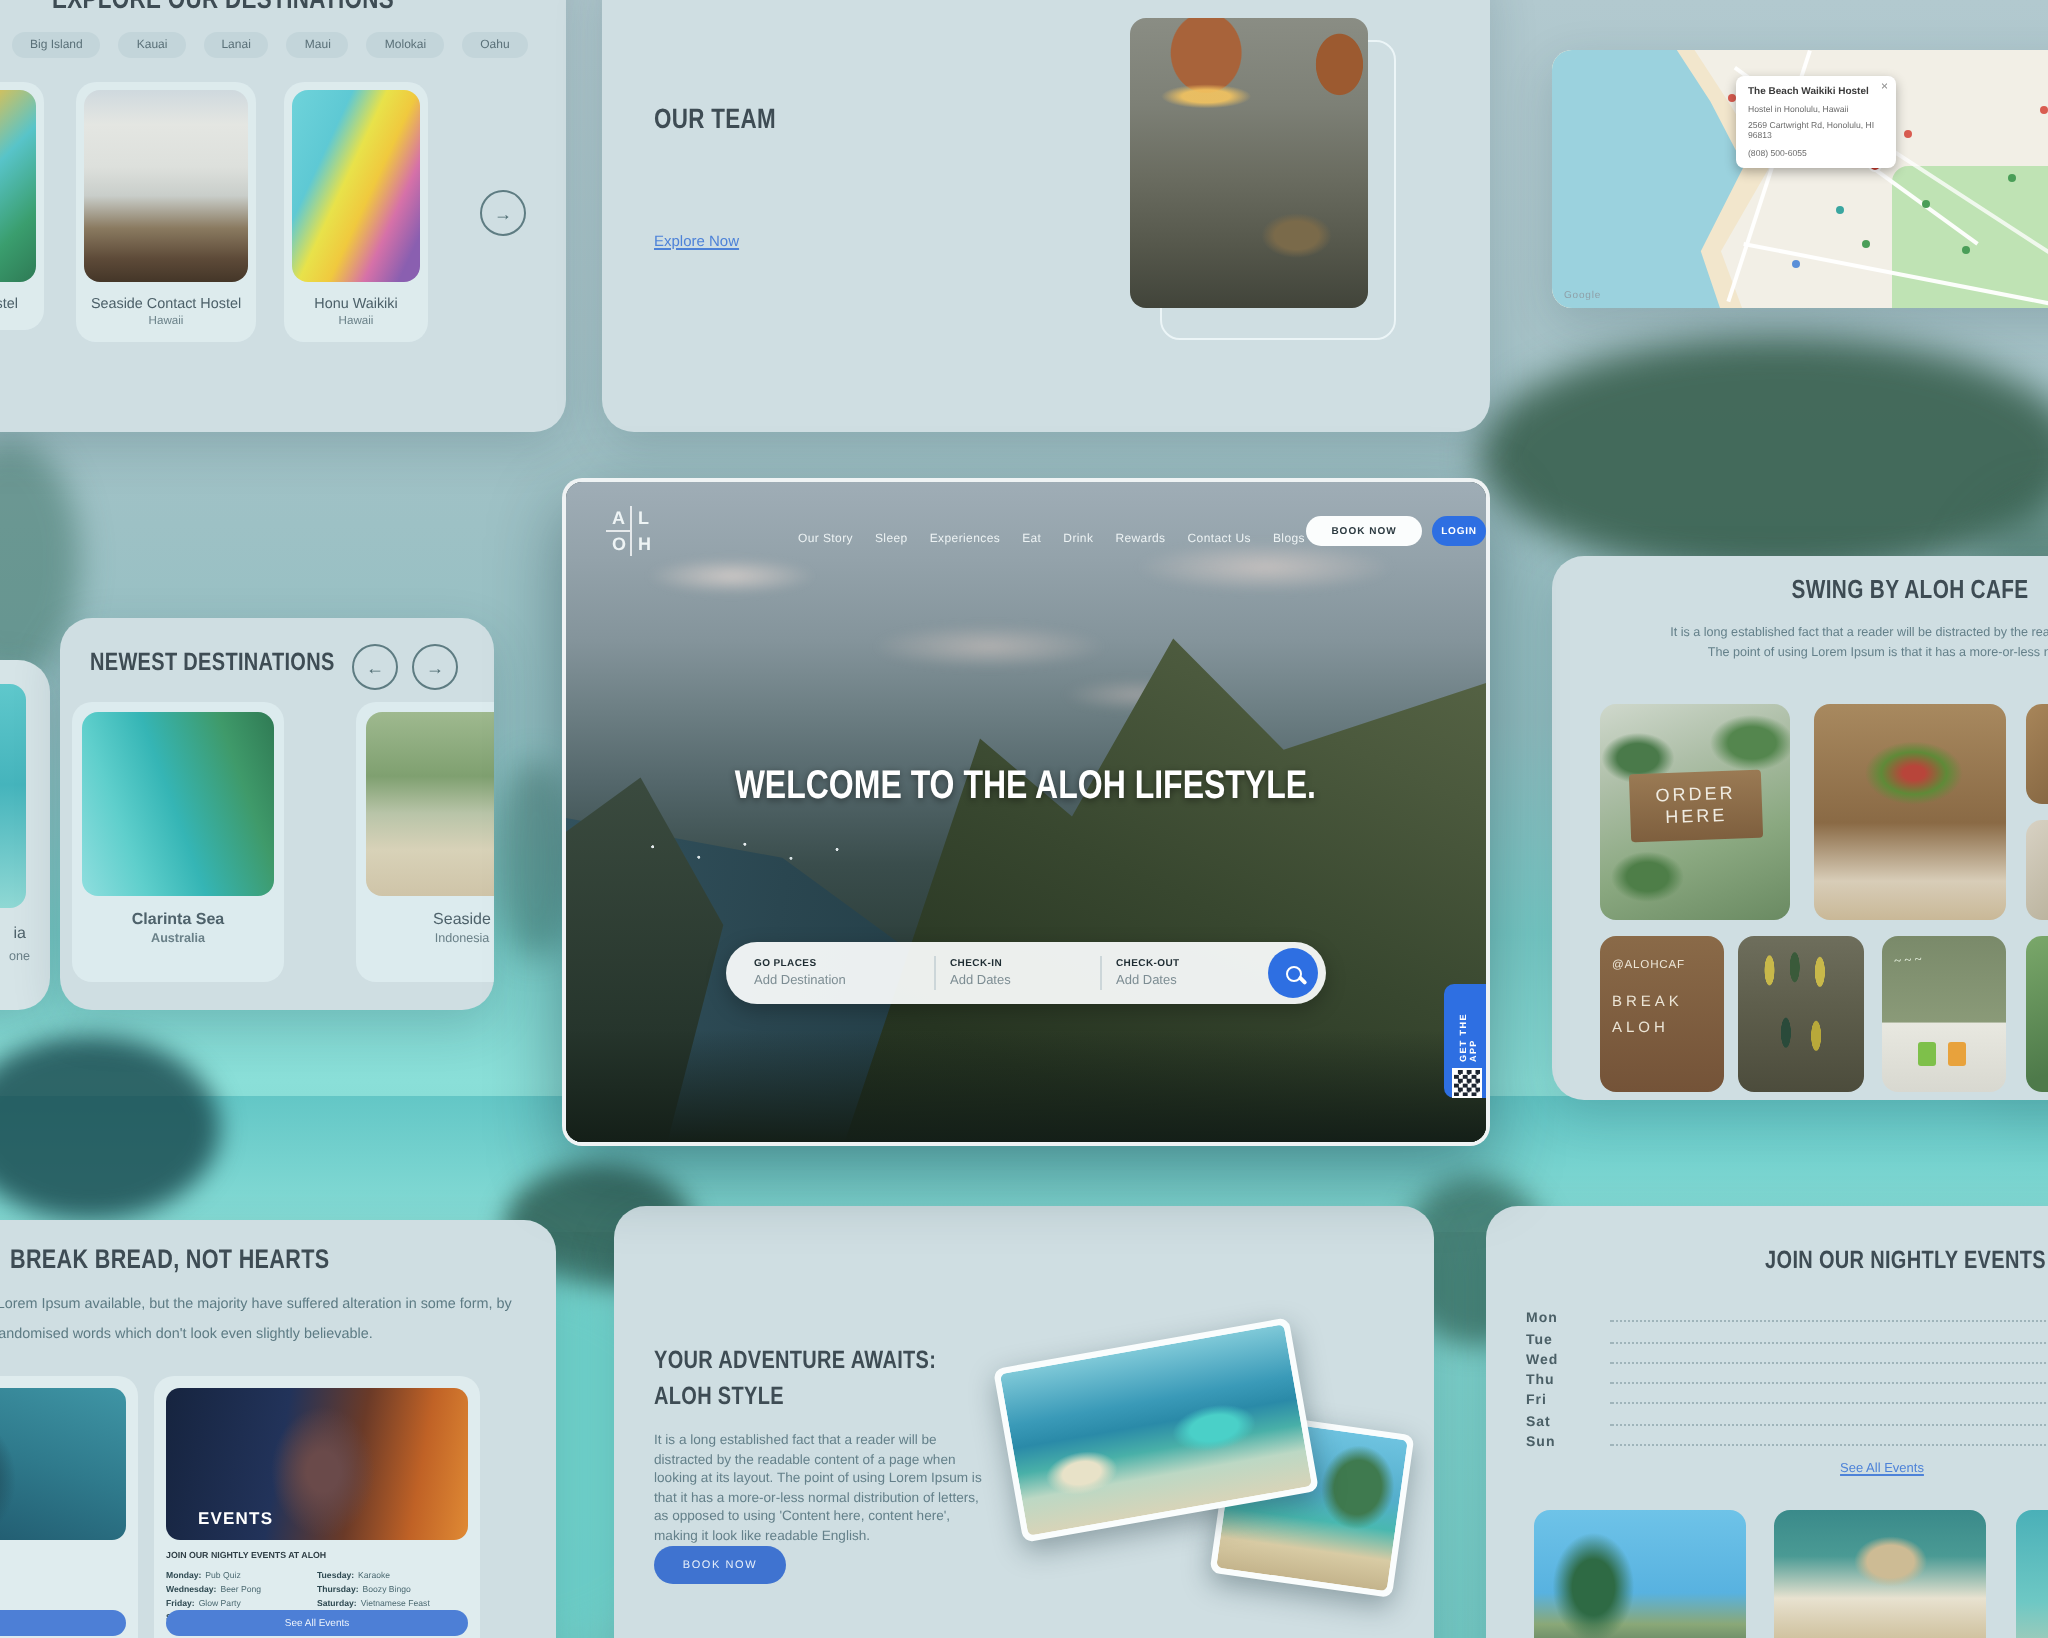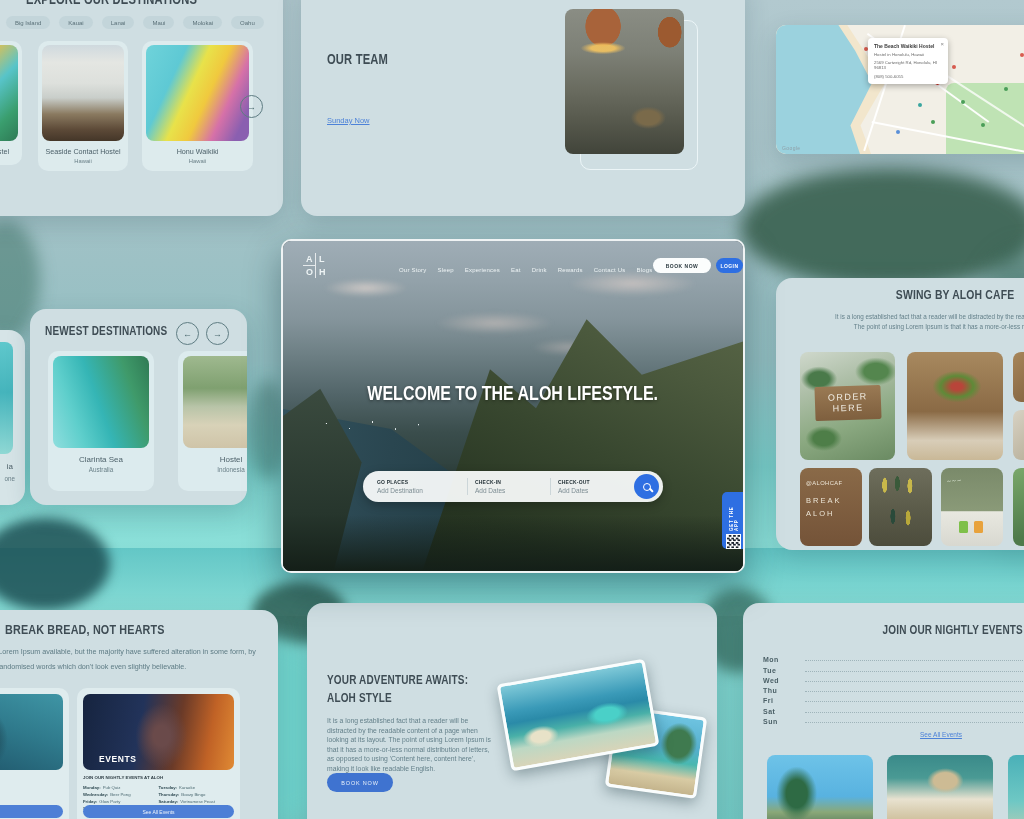--- a/index.html
+++ b/index.html
@@ -16,21 +16,21 @@
   
   #p-explore{left:-44px;top:-30px;width:327px;height:246px;}
   .chips{position:absolute;left:50px;top:46px;display:flex;gap:9px;}
   .chip{height:13px;padding:0 9px;border-radius:7px;background:#c3d5da;color:#5a7078;font-size:6px;display:flex;align-items:center;}
   .dest{position:absolute;background:rgba(224,237,240,.8);border-radius:10px;padding:4px 4px 7px;}
   .dest .ph{height:96px;}
   .dest .nm{font-size:7.2px;color:#4c6069;text-align:center;margin-top:6px;overflow:hidden;white-space:nowrap;}
   .dest .lc{font-size:5.8px;color:#6a8088;text-align:center;margin-top:2px;}
   #xd1{left:-20px;top:71px;width:86px;} #xd1 .nm{text-align:right;padding-right:9px;}
   #xd2{left:82px;top:71px;width:90px;}
-  #xd3{left:186px;top:71px;width:111px;}
+  #xd3{left:186px;top:71px;width:72px;}
   #xd1 .ph{background:linear-gradient(135deg,#d96a8a 0%,#e8c04a 30%,#58c4c9 55%,#3a9e6e 80%,#2e7a55 100%);}
   #xd2 .ph{background:linear-gradient(180deg,#cfd9de 0%,#e4e6e2 18%,#dde0dc 40%,#c9ceca 55%,#8a7a60 72%,#5d4a38 88%,#443628 100%);}
   #xd3 .ph{background:linear-gradient(115deg,#6fd3da 0%,#5ec9d4 28%,#e8e24a 44%,#f0c93e 58%,#d671a8 74%,#8a5fb0 90%);}
   .arrow-btn{position:absolute;width:23px;height:23px;border:1px solid #5e7c82;border-radius:50%;color:#4c6a70;font-size:9px;display:flex;align-items:center;justify-content:center;background:transparent;}
   #x-arrow{left:284px;top:125px;}
   
   #p-team{left:301px;top:-22px;width:444px;height:238px;}
   #t-outline{position:absolute;left:279px;top:42px;width:118px;height:150px;border:1.5px solid rgba(238,247,249,.9);border-radius:10px;}
   #t-photo{position:absolute;left:264px;top:31px;width:119px;height:145px;border-radius:8px;
     background:radial-gradient(30px 8px at 32% 27%,rgba(244,196,96,.9) 40%,transparent 75%),
@@ -107,21 +107,21 @@
   #p-frag{left:-85px;top:330px;width:110px;height:175px;background:#d6e4e7;}
   #f-ph{position:absolute;left:10px;top:12px;width:88px;height:112px;border-radius:8px;background:linear-gradient(180deg,#5fc8cc 0%,#45b4bc 45%,#8fd8d4 100%);}
   #f-nm{position:absolute;left:0;top:132px;width:104px;text-align:right;padding-right:6px;font-size:8px;color:#4e626b;}
   #f-lc{position:absolute;left:0;top:145px;width:104px;text-align:right;padding-right:4px;font-size:6.3px;color:#6a8088;}
   #p-newest{left:30px;top:309px;width:217px;height:196px;}
   #n-arrow-l{left:146px;top:13px;} #n-arrow-r{left:176px;top:13px;}
   .ndest{position:absolute;background:#dcebee;border-radius:10px;padding:5px;}
   .ndest .ph{height:92px;}
   .ndest .nm{font-size:8px;color:#4e626b;text-align:center;margin-top:7px;}
   .ndest .lc{font-size:6.3px;color:#6a8088;text-align:center;margin-top:2px;}
-  #nc1{left:18px;top:42px;width:106px;height:140px;}
+  #nc1{left:6px;top:42px;width:106px;height:140px;font-weight:bold;}
   #nc2{left:148px;top:42px;width:106px;height:140px;}
   #nc1 .ph{background:linear-gradient(250deg,#2f7a54 0%,#3f9a6a 22%,#35b5b5 52%,#5fcfcc 75%,#8fdede 100%);}
   #nc2 .ph{background:linear-gradient(180deg,#9fb98f 0%,#7fa070 35%,#b8c4a8 55%,#d8d2b8 75%,#cfc4a8 100%);}
   
   #p-cafe{left:776px;top:278px;width:310px;height:272px;}
   #c-title{left:48px;top:9px;width:262px;text-align:center;}
   .c-line{position:absolute;left:48px;width:262px;text-align:center;font-size:6.3px;color:#64808a;white-space:nowrap;}
   #c-l1{top:35px;} #c-l2{top:45px;}
   .tile{position:absolute;border-radius:8px;overflow:hidden;}
   #ct1{left:24px;top:74px;width:95px;height:108px;
@@ -240,21 +240,21 @@
     </div>
     <div class="arrow-btn" id="x-arrow">
         <span>→</span>
       </div>
   </div>
 
   <div class="panel" id="p-team">
     <div id="t-outline"></div>
     <div id="t-photo"></div>
     <div class="hd" style="left:26px;top:73px;font-size:14px;"><span class="cond">OUR TEAM</span></div>
-    <a id="t-link">Sunday Now</a>
+    <a id="t-link">Explore Now</a>
   </div>
 
   <div class="panel" id="p-map">
     <div class="mlay" id="m-sand"></div>
     <div class="mlay" id="m-water"></div>
     <div class="mlay" id="m-park"></div>
     <div class="mroad" style="left:92px;top:8px;width:150px;height:2px;transform:rotate(36deg);transform-origin:0 0;"></div>
     <div class="mroad" style="left:128px;top:0;width:1.5px;height:132px;transform:rotate(18deg);transform-origin:0 0;"></div>
     <div class="mroad" style="left:96px;top:96px;width:205px;height:2px;transform:rotate(11deg);transform-origin:0 0;"></div>
     <div class="mroad" style="left:150px;top:36px;width:130px;height:1.5px;transform:rotate(33deg);transform-origin:0 0;opacity:.8;"></div>
@@ -353,21 +353,21 @@
     <div class="arrow-btn" id="n-arrow-r">
         <span>→</span>
       </div>
     <div class="ndest" id="nc1">
       <div class="ph"></div>
       <div class="nm">Clarinta Sea</div>
       <div class="lc">Australia</div>
     </div>
     <div class="ndest" id="nc2">
       <div class="ph"></div>
-      <div class="nm">Hostel</div>
+      <div class="nm">Seaside</div>
       <div class="lc">Indonesia</div>
     </div>
   </div>
 
   <div class="panel" id="p-cafe">
     <div class="hd ctr" id="c-title" style="font-size:13px;"><span class="condc">SWING BY ALOH CAFE</span></div>
     <div class="c-line" id="c-l1">It is a long established fact that a reader will be distracted by the readable content of a</div>
     <div class="c-line" id="c-l2">The point of using Lorem Ipsum is that it has a more-or-less normal distri</div>
     <div class="tile" id="ct1">
       <div id="order-sign">ORDER HERE</div>

